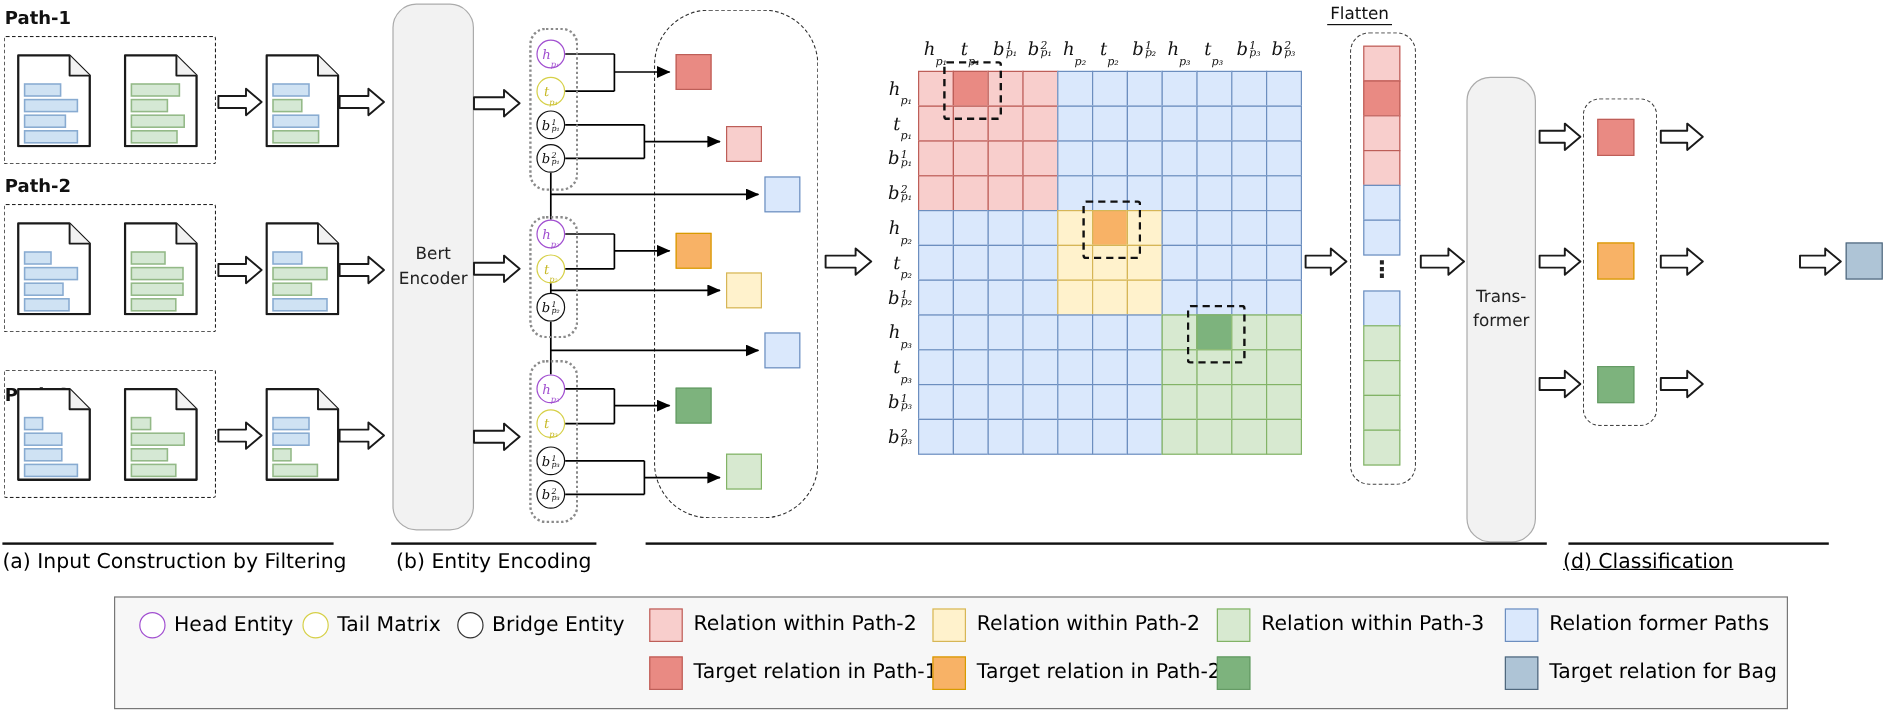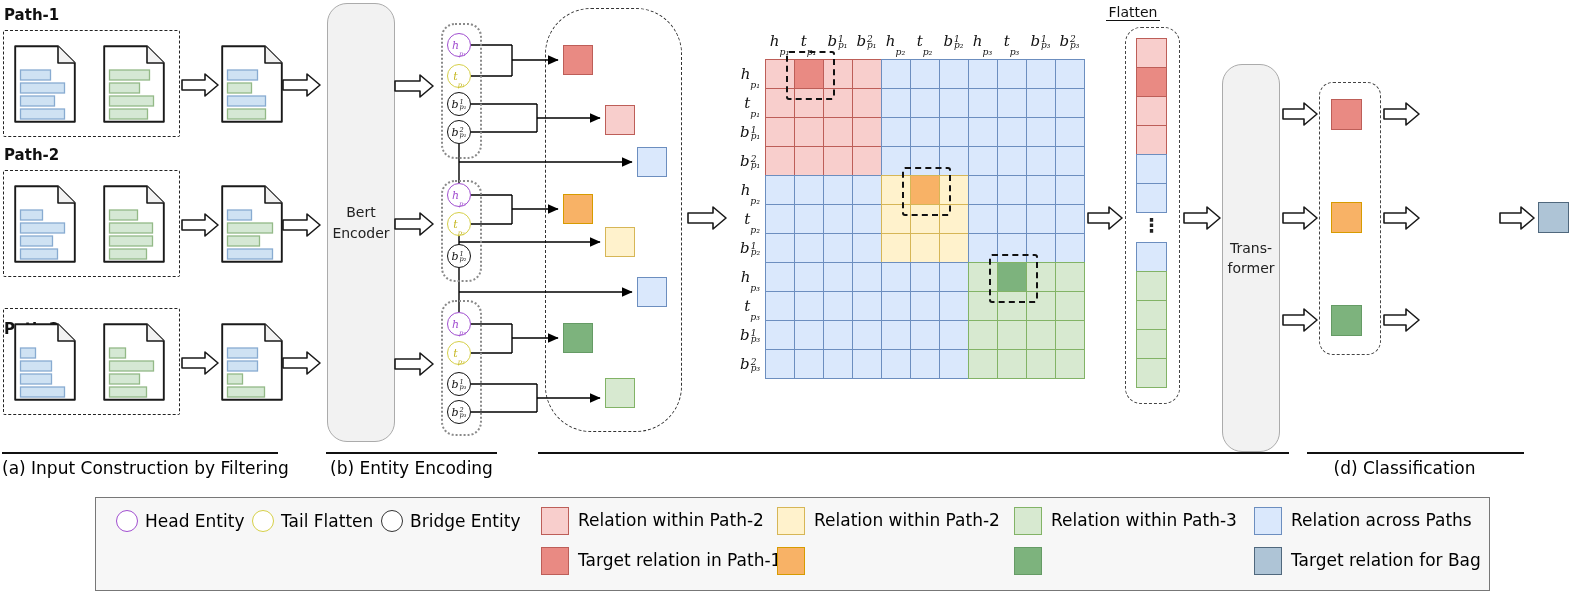--- a/index.html
+++ b/index.html
@@ -58,21 +58,21 @@
   <div class="dashbox" style="left:1125px;top:27px;width:53px;height:375px;border-radius:16px;"></div>
 
   <div class="dashbox" style="left:1319px;top:82px;width:60px;height:271px;border-radius:14px;"></div>
 
   <div class="capline" style="left:2px;top:452px;width:276px;"></div>
   <div class="caption" style="left:2px;top:458px;width:276px;">(a) Input Construction by Filtering</div>
   <div class="capline" style="left:326px;top:452px;width:171px;"></div>
   <div class="caption" style="left:326px;top:458px;width:171px;">(b) Entity Encoding</div>
   <div class="capline" style="left:538px;top:452px;width:751px;"></div>
   <div class="capline" style="left:1307px;top:452px;width:217px;"></div>
-  <div class="caption" style="left:1296px;top:458px;width:217px;">(d) Classification</div>
+  <div class="caption" style="left:1265px;top:458px;width:217px;text-decoration:underline;">(d) Classification</div>
 
   <div class="legendbox" style="left:95px;top:497px;width:1393px;height:92px;"></div>
 
   <svg class="layer" id="connector-layer" width="1571" height="595" viewBox="0 0 1571 595">
     <defs>
       <marker id="ah" markerWidth="9" markerHeight="8" refX="7.5" refY="3.5" orient="auto">
         <path d="M0,0 L8,3.5 L0,7 Z" fill="#000"></path>
       </marker>
     </defs>
   <path d="M182,80 L205,80 L205,74 L218,85 L205,96 L205,90 L182,90 Z" fill="#fff" stroke="#1a1a1a" stroke-width="1.6" stroke-linejoin="round"></path>
@@ -523,30 +523,31 @@
     <div class="sq" style="left:1136px;top:300px;width:31px;height:30px;background:#d7e9d0;border:1.1px solid #82b366;"></div>
     <div class="sq" style="left:1136px;top:329px;width:31px;height:30px;background:#d7e9d0;border:1.1px solid #82b366;"></div>
     <div class="sq" style="left:1136px;top:358px;width:31px;height:30px;background:#d7e9d0;border:1.1px solid #82b366;"></div>
     <div class="sq" style="left:1331px;top:99px;width:31px;height:31px;background:#e98a83;border:1.2px solid #bd5e58;"></div>
     <div class="sq" style="left:1331px;top:202px;width:31px;height:31px;background:#f8b266;border:1.2px solid #d79b00;"></div>
     <div class="sq" style="left:1331px;top:305px;width:31px;height:31px;background:#7db37d;border:1.2px solid #659b65;"></div>
     <div class="sq" style="left:1538px;top:202px;width:31px;height:31px;background:#aec4d6;border:1.4px solid #50687d;"></div>
     <div class="lg-circle" style="left:116px;top:510px;border:1.5px solid #a14fd0;"></div>
     <div class="lg-label" style="left:145px;top:511px;">Head Entity</div>
     <div class="lg-circle" style="left:252px;top:510px;border:1.5px solid #d6d048;"></div>
-    <div class="lg-label" style="left:281px;top:511px;">Tail Flatten</div>
+    <div class="lg-label" style="left:281px;top:511px;">Tail Matrix</div>
     <div class="lg-circle" style="left:381px;top:510px;border:1.5px solid #333;"></div>
     <div class="lg-label" style="left:410px;top:511px;">Bridge Entity</div>
     <div class="sq" style="left:541px;top:507px;width:28px;height:28px;background:#f8cecc;border:1.2px solid #bd5e58;"></div>
     <div class="lg-label" style="left:578px;top:510px;">Relation within Path-2</div>
     <div class="sq" style="left:541px;top:547px;width:28px;height:28px;background:#e98a83;border:1.2px solid #bd5e58;"></div>
     <div class="lg-label" style="left:578px;top:550px;">Target relation in Path-1</div>
     <div class="sq" style="left:777px;top:507px;width:28px;height:28px;background:#fff2cc;border:1.2px solid #d6b656;"></div>
     <div class="lg-label" style="left:814px;top:510px;">Relation within Path-2</div>
     <div class="sq" style="left:777px;top:547px;width:28px;height:28px;background:#f8b266;border:1.2px solid #d79b00;"></div>
+    <div class="lg-label" style="left:814px;top:550px;">Target relation in Path-2</div>
     <div class="sq" style="left:1014px;top:507px;width:28px;height:28px;background:#d7e9d0;border:1.2px solid #82b366;"></div>
     <div class="lg-label" style="left:1051px;top:510px;">Relation within Path-3</div>
     <div class="sq" style="left:1014px;top:547px;width:28px;height:28px;background:#7db37d;border:1.2px solid #659b65;"></div>
     <div class="sq" style="left:1254px;top:507px;width:28px;height:28px;background:#dae8fc;border:1.2px solid #6c8ebf;"></div>
-    <div class="lg-label" style="left:1291px;top:510px;">Relation across Paths</div>
+    <div class="lg-label" style="left:1291px;top:510px;">Relation former Paths</div>
     <div class="sq" style="left:1254px;top:547px;width:28px;height:28px;background:#aec4d6;border:1.2px solid #50687d;"></div>
     <div class="lg-label" style="left:1291px;top:550px;">Target relation for Bag</div>
   </div>
 
 </body></html>

